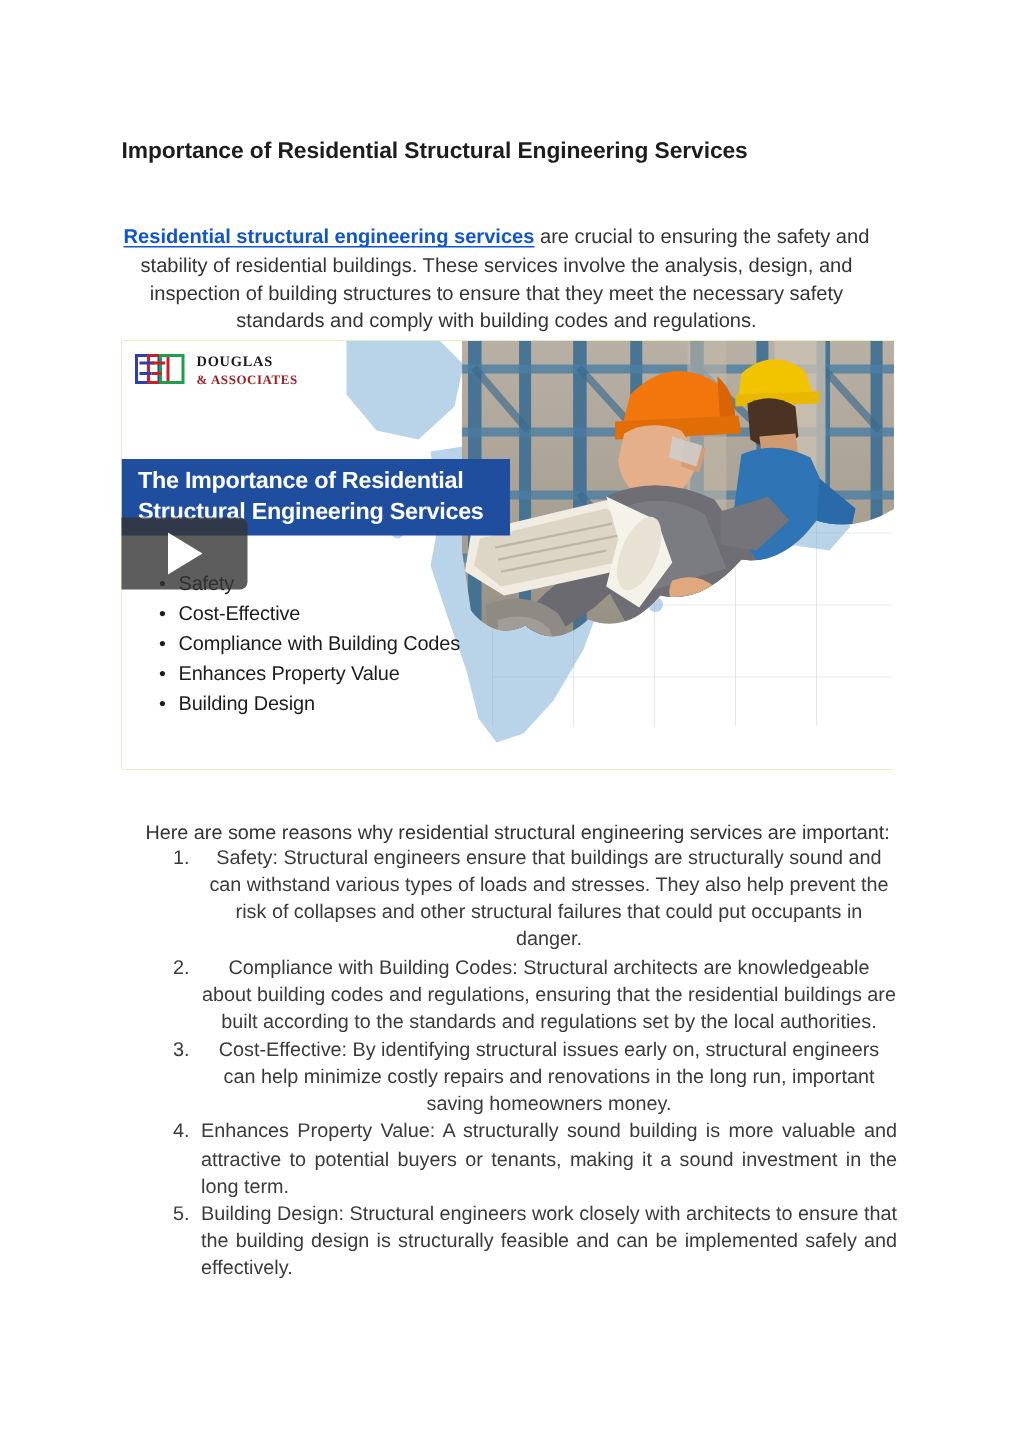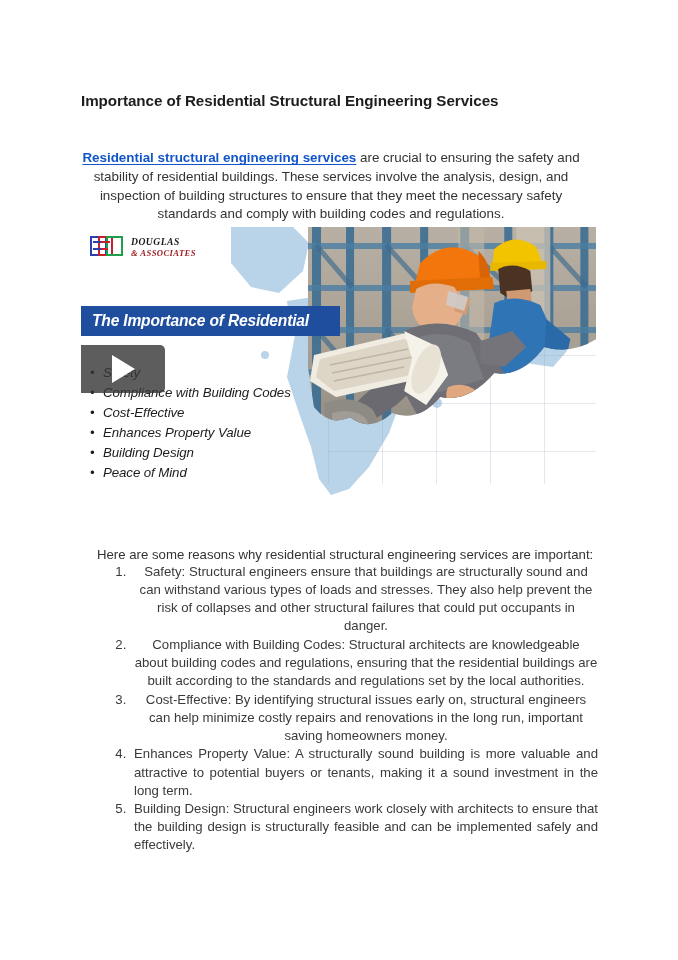--- a/index.html
+++ b/index.html
@@ -62,21 +62,20 @@
     width: 515px;
     height: 286px;
     overflow: hidden;
     background: #ffffff;
   }
   .video-inner {
     position: absolute;
     inset: 0;
     background: #84cc16;
     overflow: hidden;
-    font-style: italic;
   }
 
   
   .map-layer {
     position: absolute;
     left: 0; top: 0;
     width: 100%; height: 100%;
   }
   .map-layer svg { display: block; width: 100%; height: 100%; }
 
@@ -194,21 +193,21 @@
     white-space: nowrap;
   }
   .img-bullets li::before {
     content: "•";
     position: absolute;
     left: 1px;
     top: -0.5px;
     color: #1c1c1c;
     font-size: 13px;
   }
-  ul.img-bullets { margin: 0; padding: 0; }
+  ul.img-bullets { margin: 16px; padding: 0; }
 
   
   .play-btn {
     position: absolute;
     left: -6px;
     top: 118px;
     width: 90px;
     height: 48px;
     background: rgba(52,52,52,0.80);
     border-radius: 5px;
@@ -421,29 +420,29 @@
           <span class="bar b4"></span>
         </div>
         <div class="logo-text">
           <span class="l1">DOUGLAS</span>
           <span class="l2">&amp; ASSOCIATES</span>
         </div>
       </div>
 
       <div class="banner">
         <span class="ln1">The Importance of Residential</span>
+        <span class="ln2">Structural Engineering Services</span>
       </div>
 
       <ul class="img-bullets">
         <li>Safety</li>
+        <li>Cost-Effective</li>
         <li>Compliance with Building Codes</li>
-        <li>Cost-Effective</li>
         <li>Enhances Property Value</li>
         <li>Building Design</li>
-        <li>Peace of Mind</li>
       </ul>
 
       <div class="play-btn">
         <div class="play-tri"></div>
       </div>
 
     </div>
   </div>
 
   <p class="lead-in">Here are some reasons why residential structural engineering services are important:</p>

